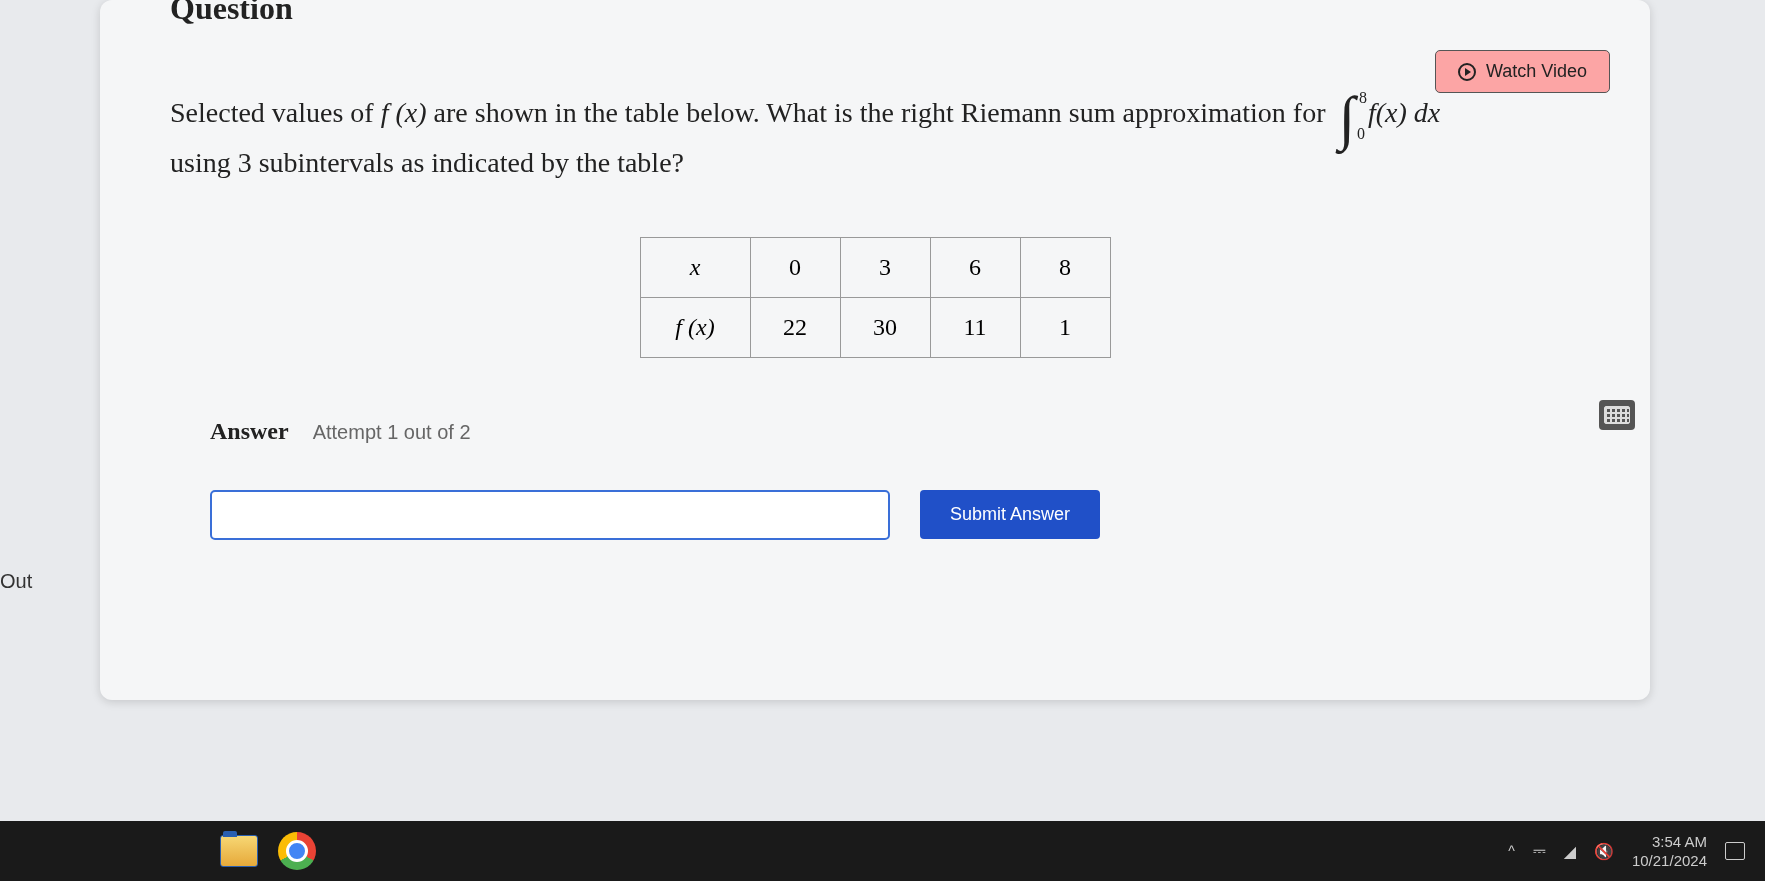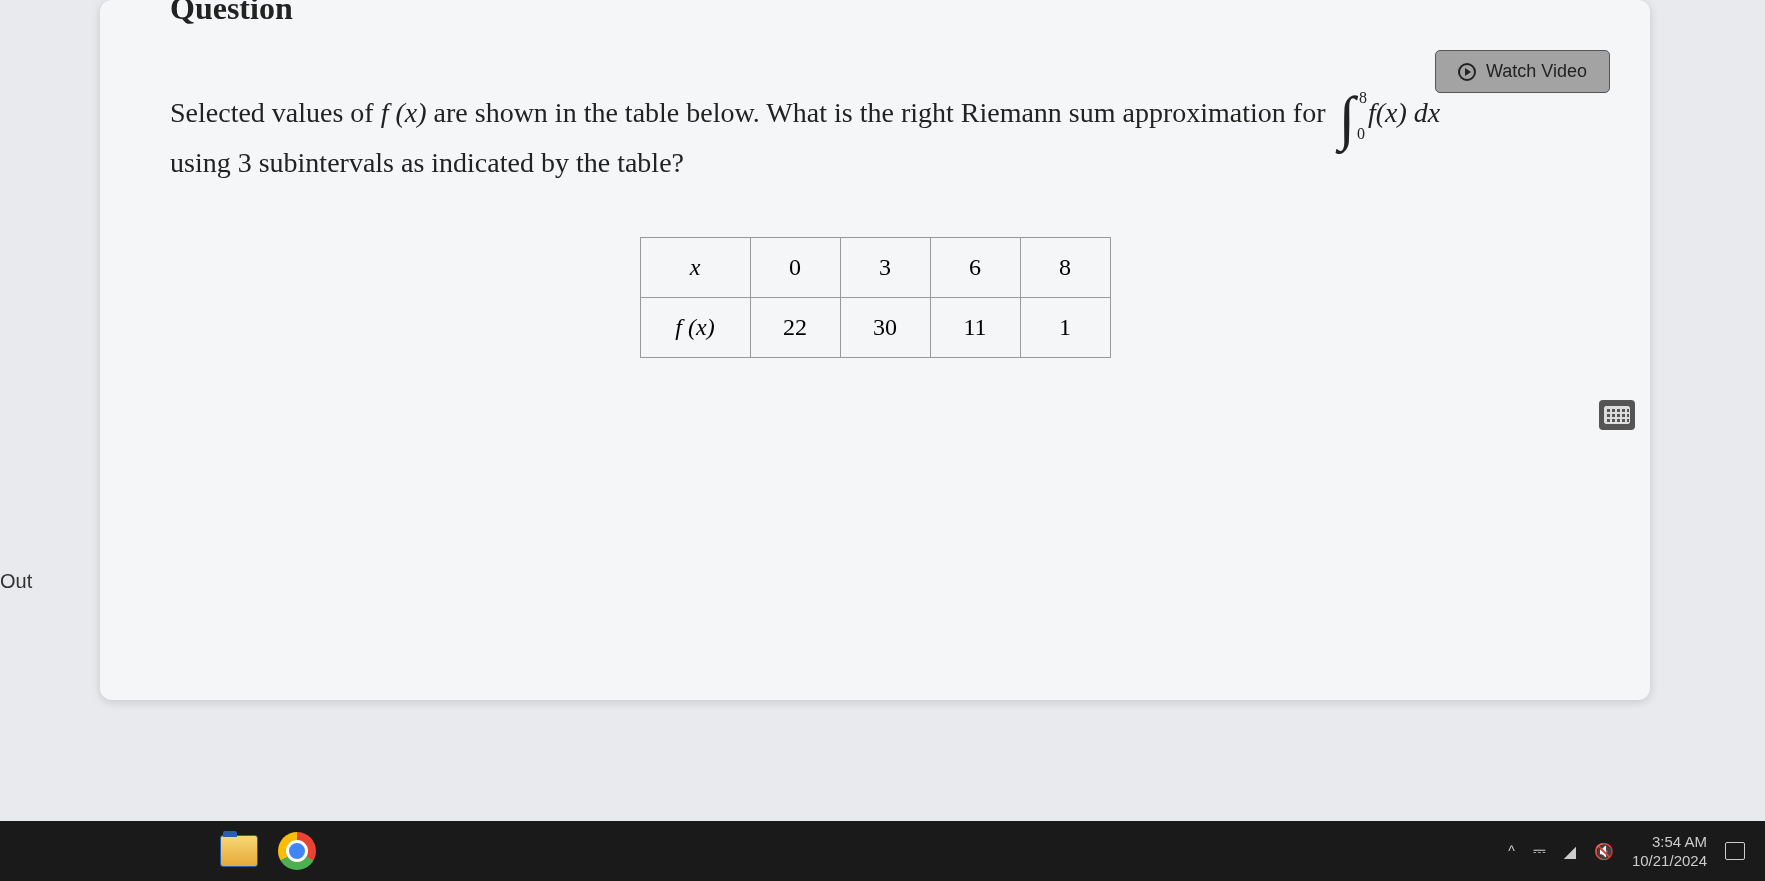--- a/index.html
+++ b/index.html
@@ -44,21 +44,21 @@
       top: -10px;
       left: 20px;
     }
     .watch-video-btn {
       position: absolute;
       right: 40px;
       top: 50px;
       border: 1.5px solid #555;
       border-radius: 5px;
       padding: 10px 22px;
-      background: #a3a3a3;
+      background: #fca5a5;
       display: flex;
       align-items: center;
       gap: 10px;
       font-family: Arial, sans-serif;
       font-size: 18px;
       color: #222;
       cursor: pointer;
     }
     .play-icon {
       width: 18px;
@@ -318,20 +318,28 @@
     <tr>
       <td>f (x)</td>
       <td>22</td>
       <td>30</td>
       <td>11</td>
       <td>1</td>
     </tr>
   </tbody>
     </table>
 
+  <div class="answer-section">
+    <span class="answer-heading">Answer</span>
+    <span class="attempt-text">Attempt 1 out of 2</span>
+    <div class="answer-row">
+      <input type="text" class="answer-input" style="">
+      <button class="submit-btn">Submit Answer</button>
+    </div>
+  </div>
 
   <div class="keyboard-icon-box">
     <div class="keyboard-icon-inner"></div>
   </div>
 </div>
 
 <div class="taskbar">
   <div class="taskbar-left">
     <div class="folder-icon"></div>
     <div class="chrome-icon"></div>

